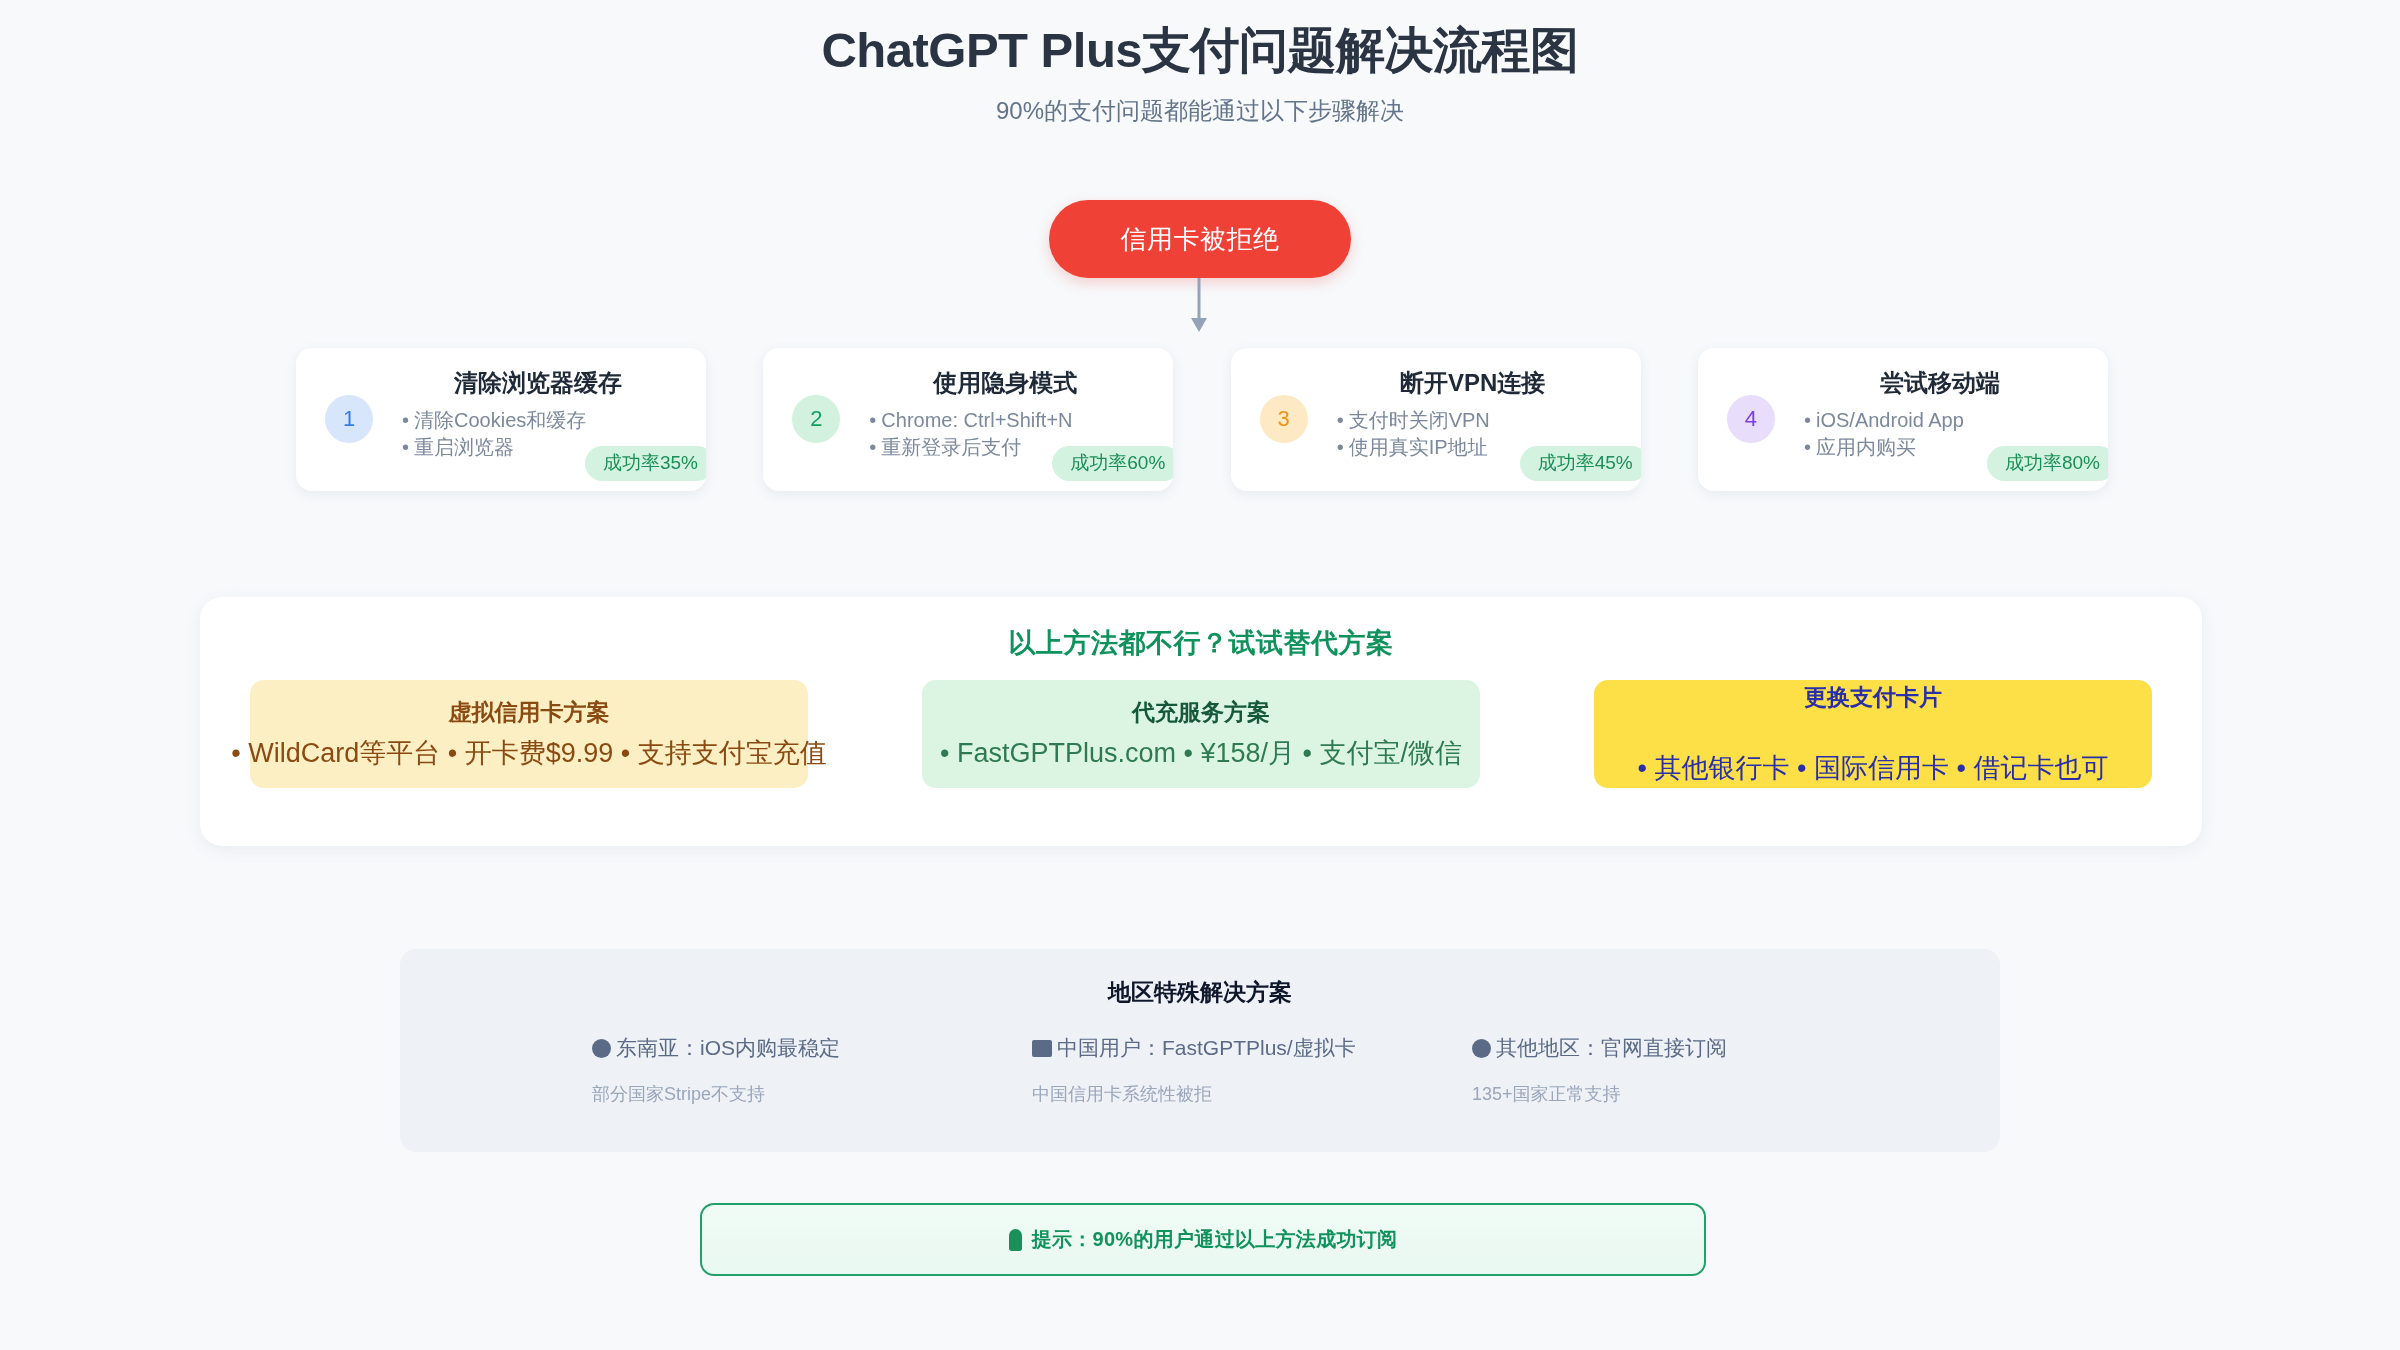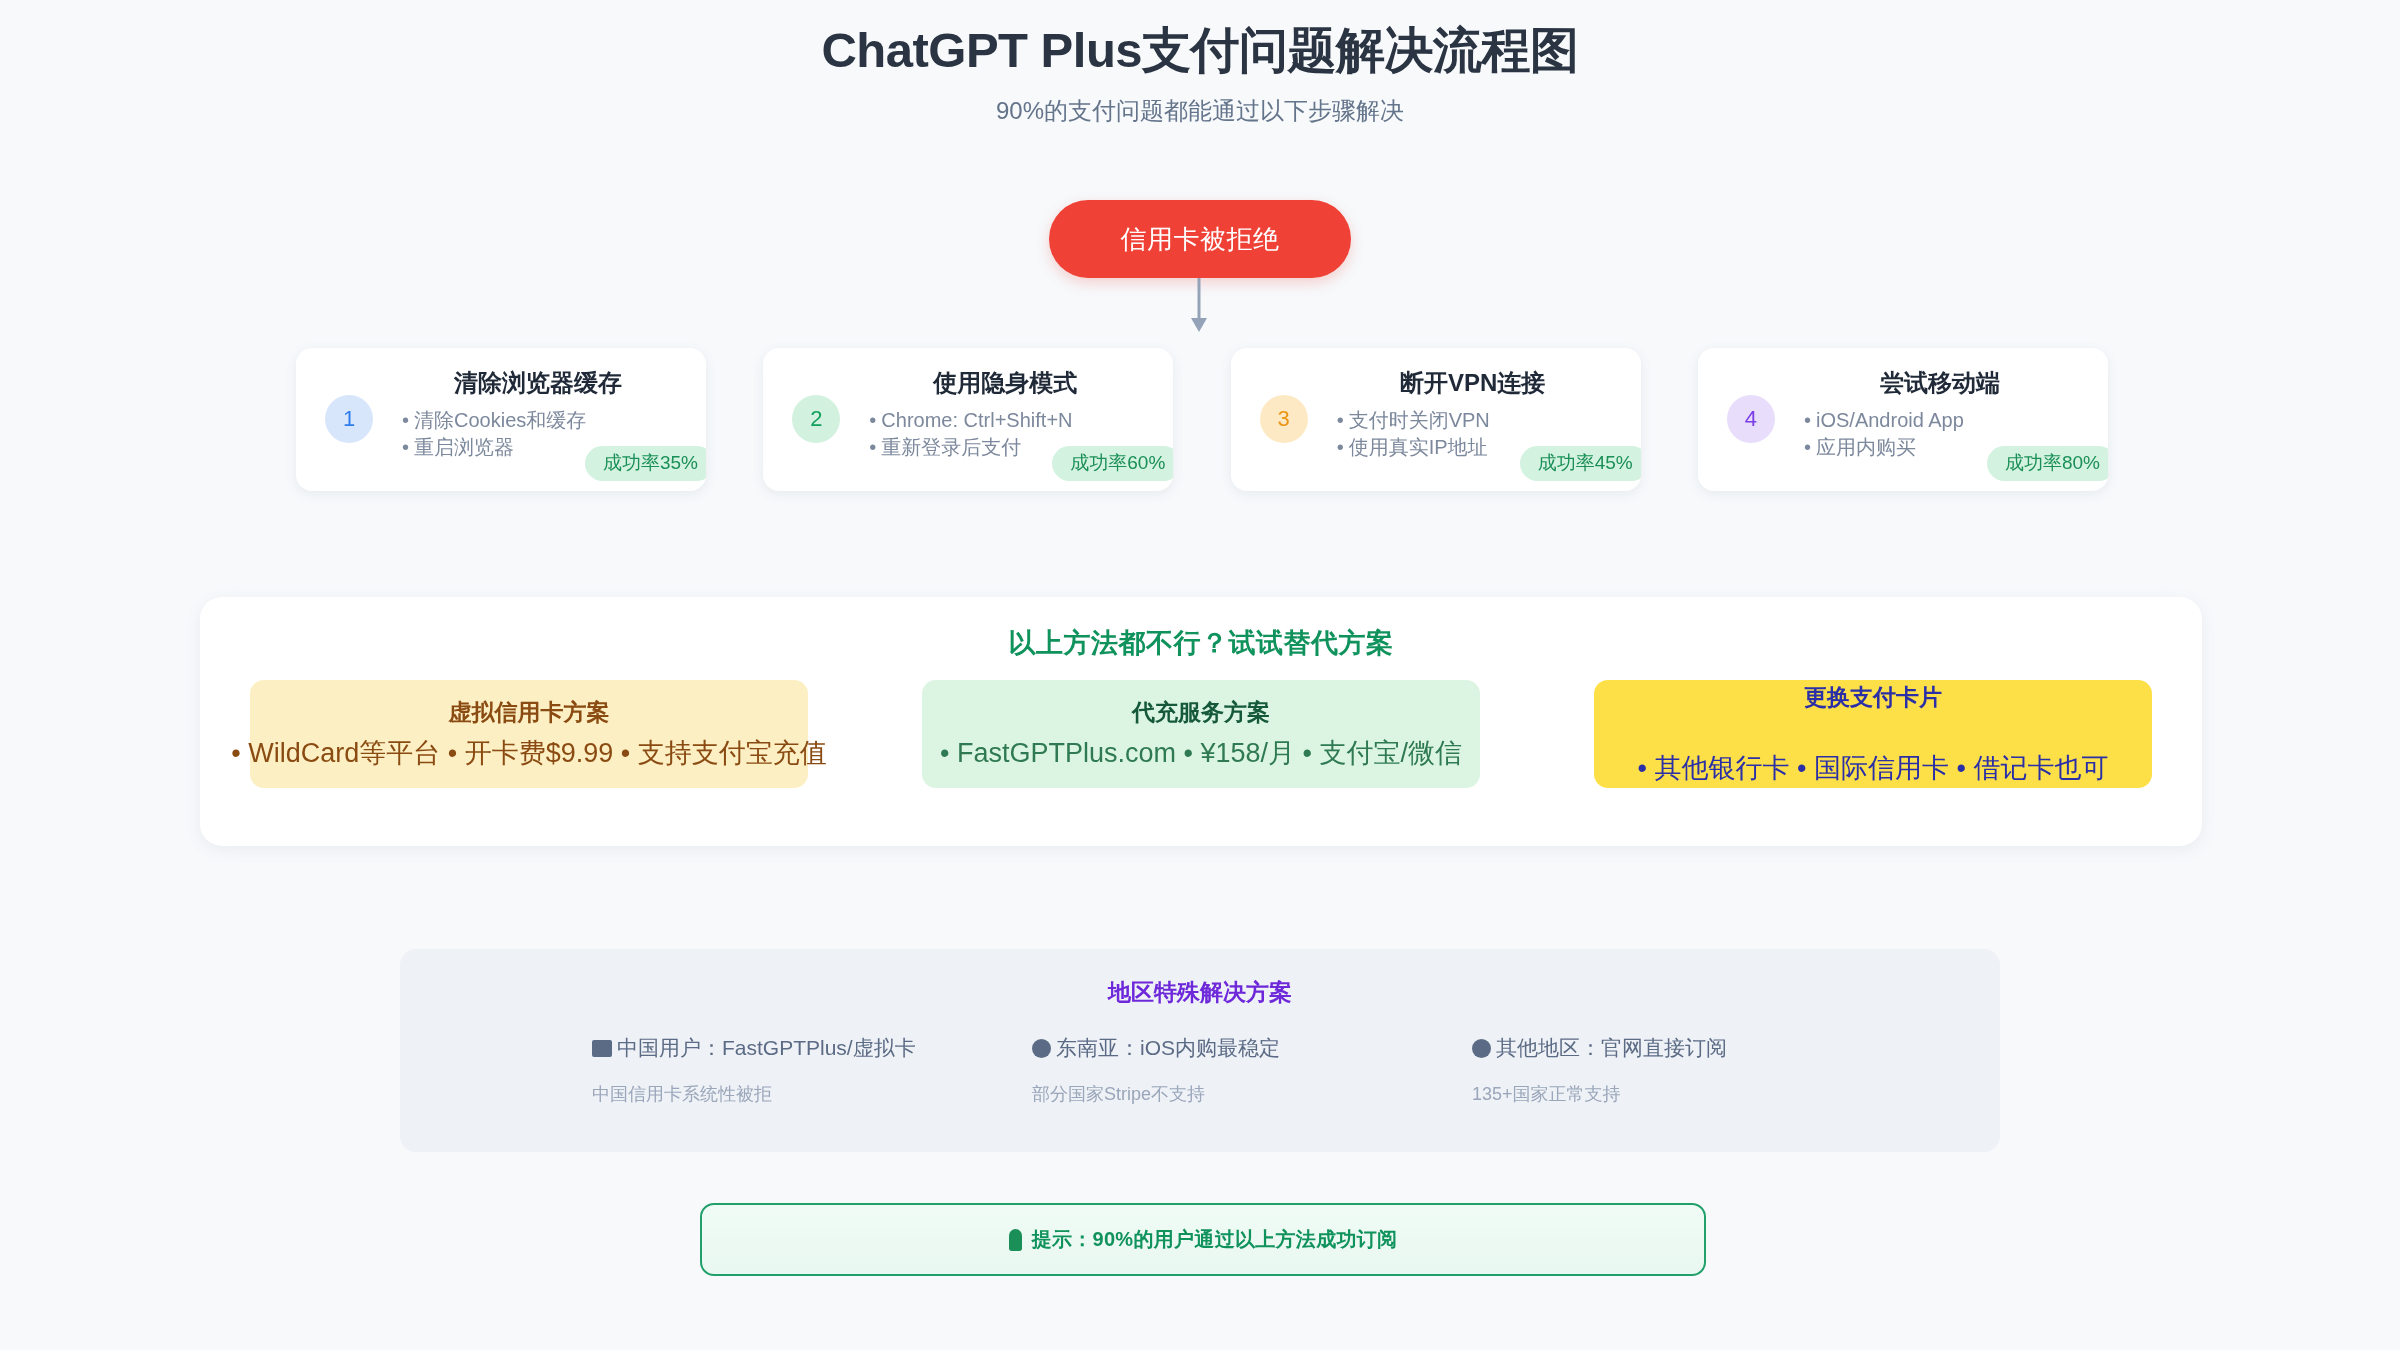--- a/index.html
+++ b/index.html
@@ -204,21 +204,21 @@
     width: 1600px;
     height: 203px;
     background: #eef1f6;
     border-radius: 16px;
     box-sizing: border-box;
   }
   .region-heading {
     text-align: center;
     font-size: 23px;
     font-weight: bold;
-    color: #6d28d9;
+    color: #0f172a;
     margin-top: 28px;
   }
   .region-row {
     position: absolute;
     left: 192px;
     top: 86px;
     width: 1320px;
     display: flex;
   }
   .region-item { width: 440px; }
@@ -381,30 +381,30 @@
     </div>
   </div>
 </div>
 
 <div class="region-panel">
   <div class="region-heading">地区特殊解决方案</div>
   <div class="region-row">
 
     <div class="region-item">
       <div class="region-item-title">
-        <span class="region-flag"></span><span>中国用户：FastGPTPlus/虚拟卡</span>
-      </div>
-      <div class="region-item-note">中国信用卡系统性被拒</div>
+        <span class="region-globe"></span><span>东南亚：iOS内购最稳定</span>
+      </div>
+      <div class="region-item-note">部分国家Stripe不支持</div>
     </div>
 
     <div class="region-item">
       <div class="region-item-title">
-        <span class="region-globe"></span><span>东南亚：iOS内购最稳定</span>
-      </div>
-      <div class="region-item-note">部分国家Stripe不支持</div>
+        <span class="region-flag"></span><span>中国用户：FastGPTPlus/虚拟卡</span>
+      </div>
+      <div class="region-item-note">中国信用卡系统性被拒</div>
     </div>
 
     <div class="region-item">
       <div class="region-item-title">
         <span class="region-globe"></span><span>其他地区：官网直接订阅</span>
       </div>
       <div class="region-item-note">135+国家正常支持</div>
     </div>
 
   </div>

